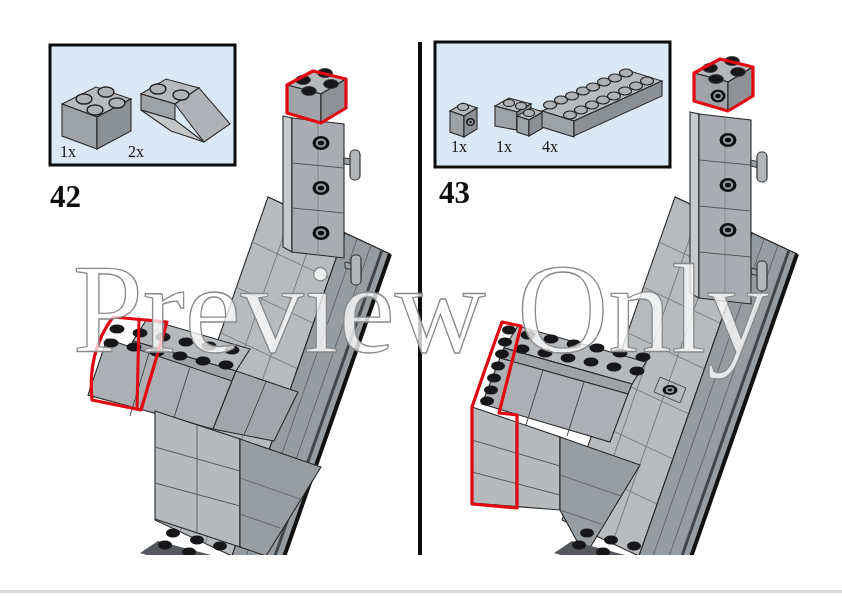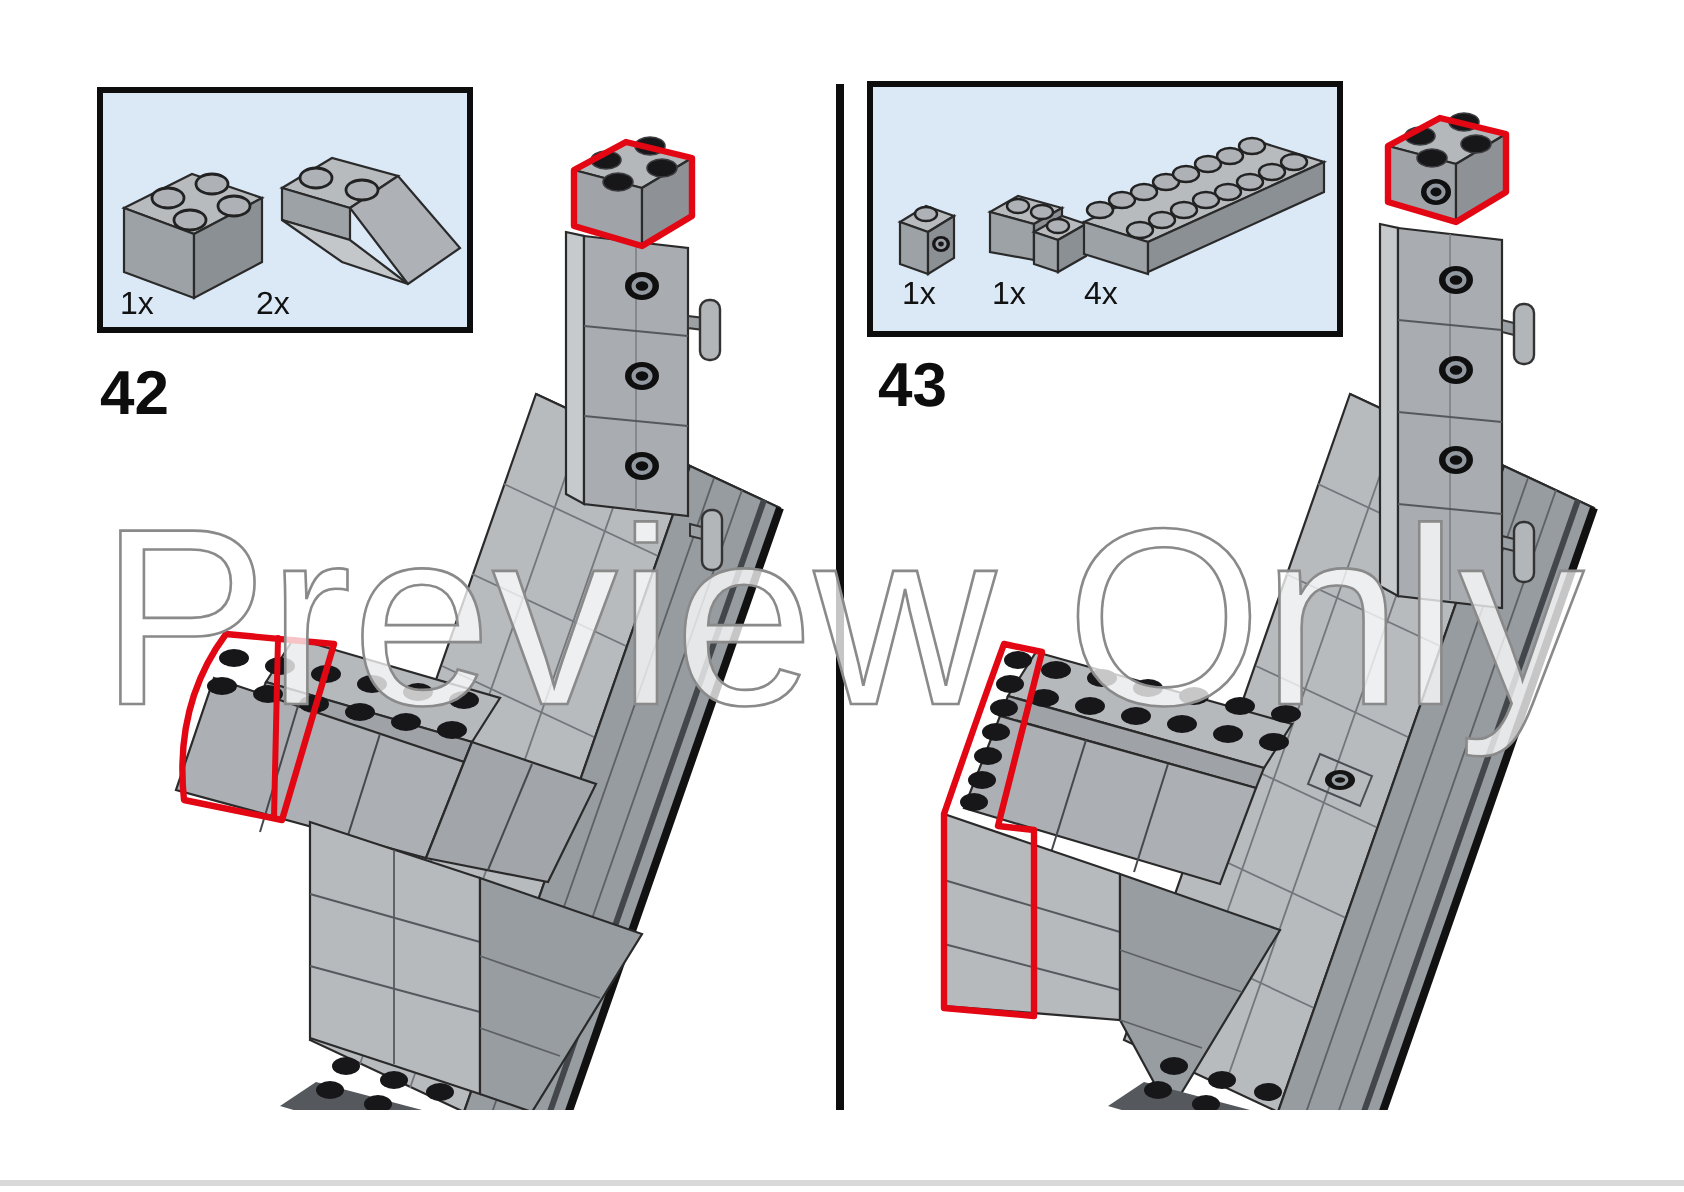--- a/index.html
+++ b/index.html
@@ -1,17 +1,17 @@
 <!DOCTYPE html>
 <html><head>
 <meta charset="utf-8">
 <style>
   html,body{margin:0;padding:0;background:#ffffff;}
   .page{position:relative;width:842px;height:596px;background:#ffffff;overflow:hidden;
-        font-family:Liberation Sans, sans-serif;}
+        font-family:Liberation Serif, serif;}
   .panel{position:absolute;top:0;width:421px;height:596px;}
   #panel-left{left:0;}
   #panel-right{left:421px;}
   .divider{position:absolute;left:418px;top:42px;width:4px;height:513px;background:#0d0d0d;}
   .footer-rule{position:absolute;left:0;top:590px;width:842px;height:3px;background:#d9d9d9;}
   .watermark-layer{position:absolute;left:0;top:0;width:842px;height:596px;pointer-events:none;}
   svg text.qty{font-size:16px;font-weight:400;fill:#111;}
   svg text.stepnum{font-size:31px;font-weight:700;fill:#0d0d0d;}
   svg text.wm{font-size:126px;font-weight:400;letter-spacing:0px;stroke:#8a8a8a;stroke-width:1.3px;}
   svg *{vector-effect:none;}

